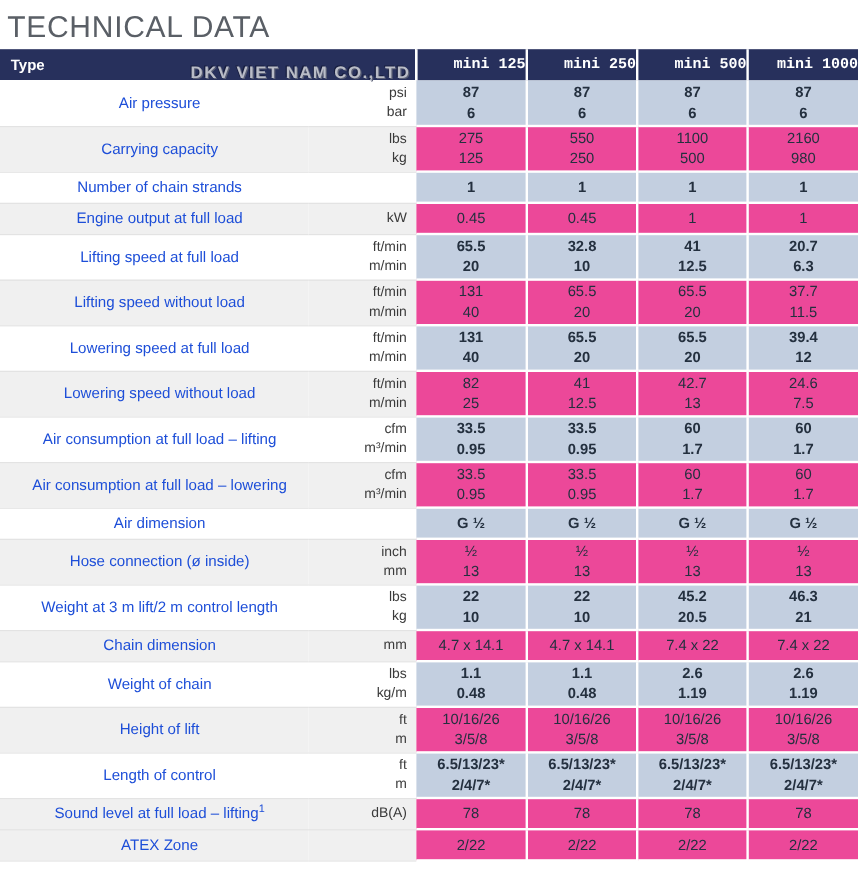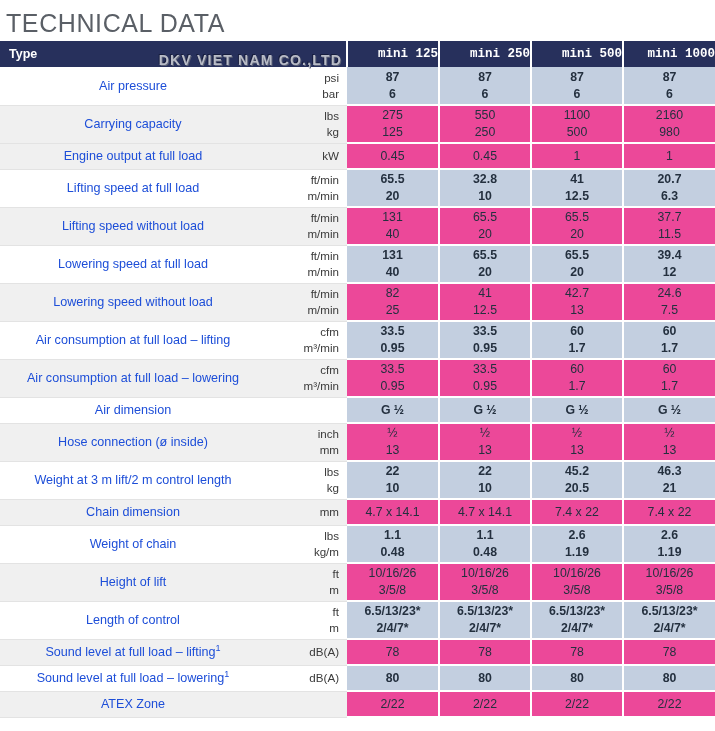--- a/index.html
+++ b/index.html
@@ -181,20 +181,38 @@
         </td>
         <td class="c-val">
           <span class="ln">1100</span>
           <span class="ln">500</span>
         </td>
         <td class="c-val">
           <span class="ln">2160</span>
           <span class="ln">980</span>
         </td>
       </tr>
+      <tr class="r-odd rows-1">
+        <td class="c-label">Number of chain strands</td>
+        <td class="c-unit">
+          <span class="ln"></span>
+        </td>
+        <td class="c-val">
+          <span class="ln">1</span>
+        </td>
+        <td class="c-val">
+          <span class="ln">1</span>
+        </td>
+        <td class="c-val">
+          <span class="ln">1</span>
+        </td>
+        <td class="c-val">
+          <span class="ln">1</span>
+        </td>
+      </tr>
       <tr class="r-even rows-1">
         <td class="c-label">Engine output at full load</td>
         <td class="c-unit">
           <span class="ln">kW</span>
         </td>
         <td class="c-val">
           <span class="ln">0.45</span>
         </td>
         <td class="c-val">
           <span class="ln">0.45</span>
@@ -506,38 +524,20 @@
         <td class="c-val">
           <span class="ln">78</span>
         </td>
         <td class="c-val">
           <span class="ln">78</span>
         </td>
         <td class="c-val">
           <span class="ln">78</span>
         </td>
       </tr>
-      <tr class="r-odd rows-1">
-        <td class="c-label">Sound level at full load – lowering<sup>1</sup></td>
-        <td class="c-unit">
-          <span class="ln">dB(A)</span>
-        </td>
-        <td class="c-val">
-          <span class="ln">80</span>
-        </td>
-        <td class="c-val">
-          <span class="ln">80</span>
-        </td>
-        <td class="c-val">
-          <span class="ln">80</span>
-        </td>
-        <td class="c-val">
-          <span class="ln">80</span>
-        </td>
-      </tr>
       <tr class="r-even rows-1">
         <td class="c-label">ATEX Zone</td>
         <td class="c-unit">
           <span class="ln"></span>
         </td>
         <td class="c-val">
           <span class="ln">2/22</span>
         </td>
         <td class="c-val">
           <span class="ln">2/22</span>

